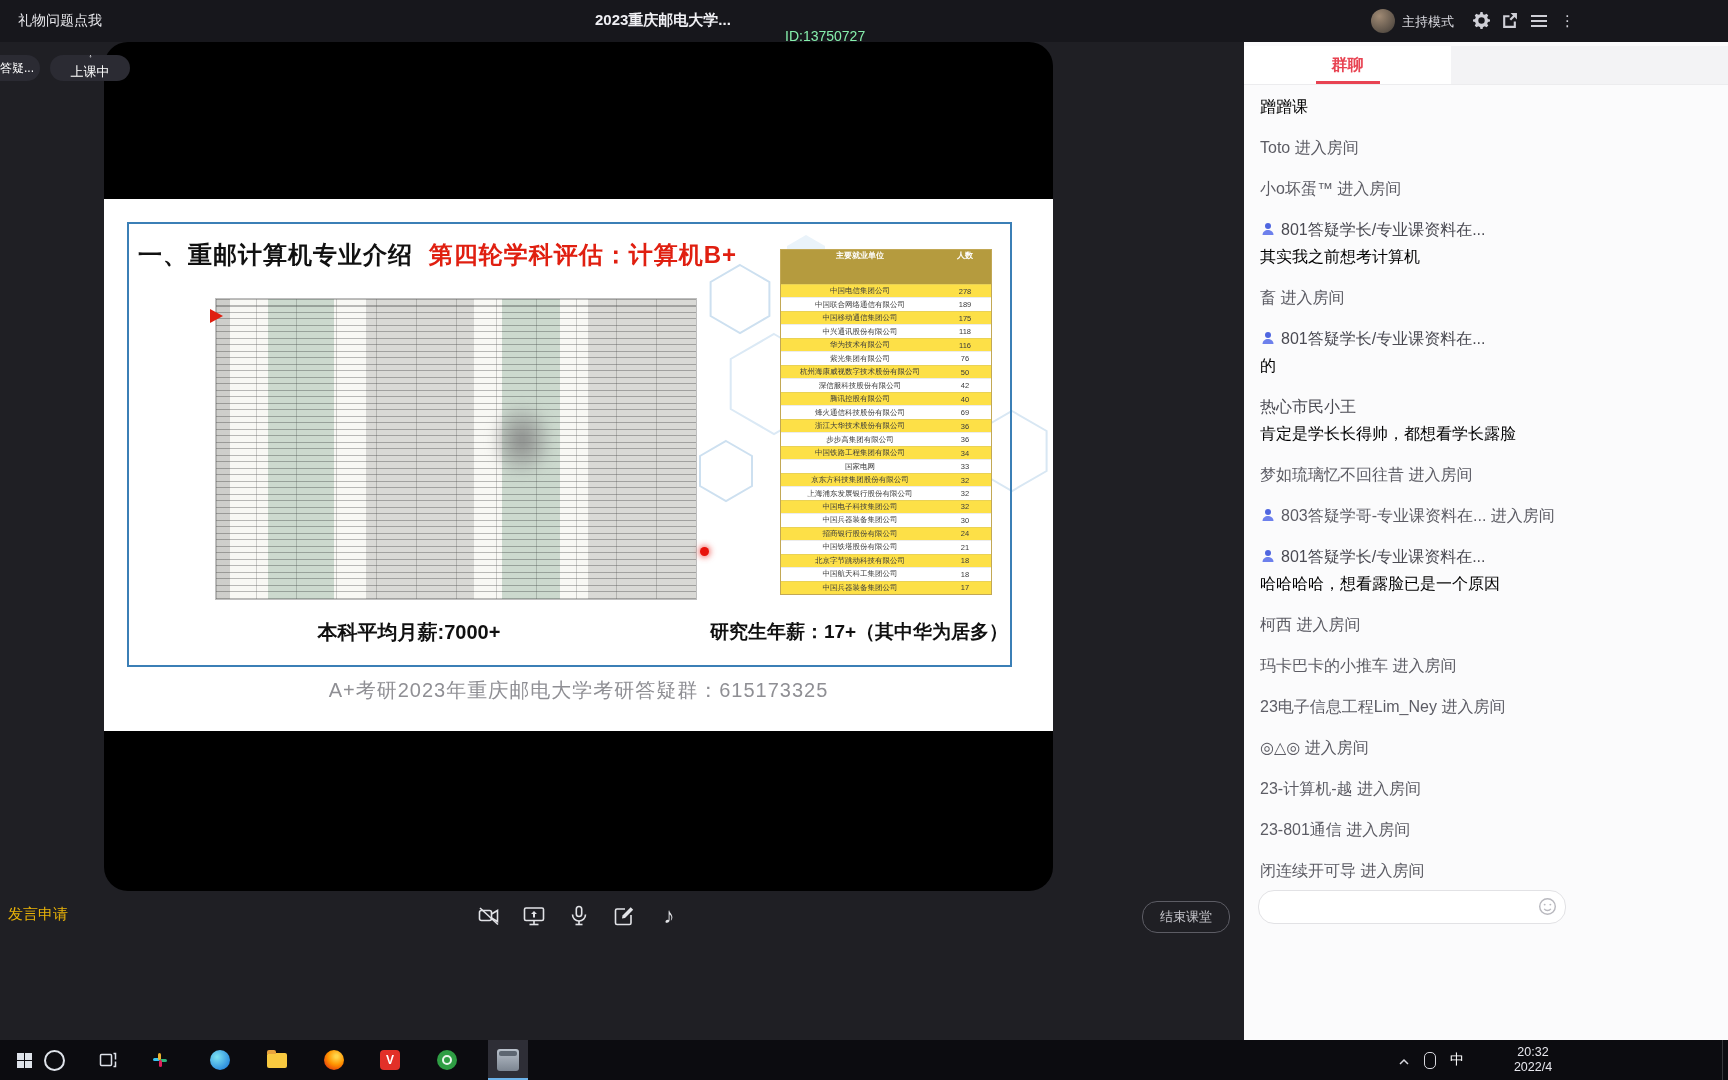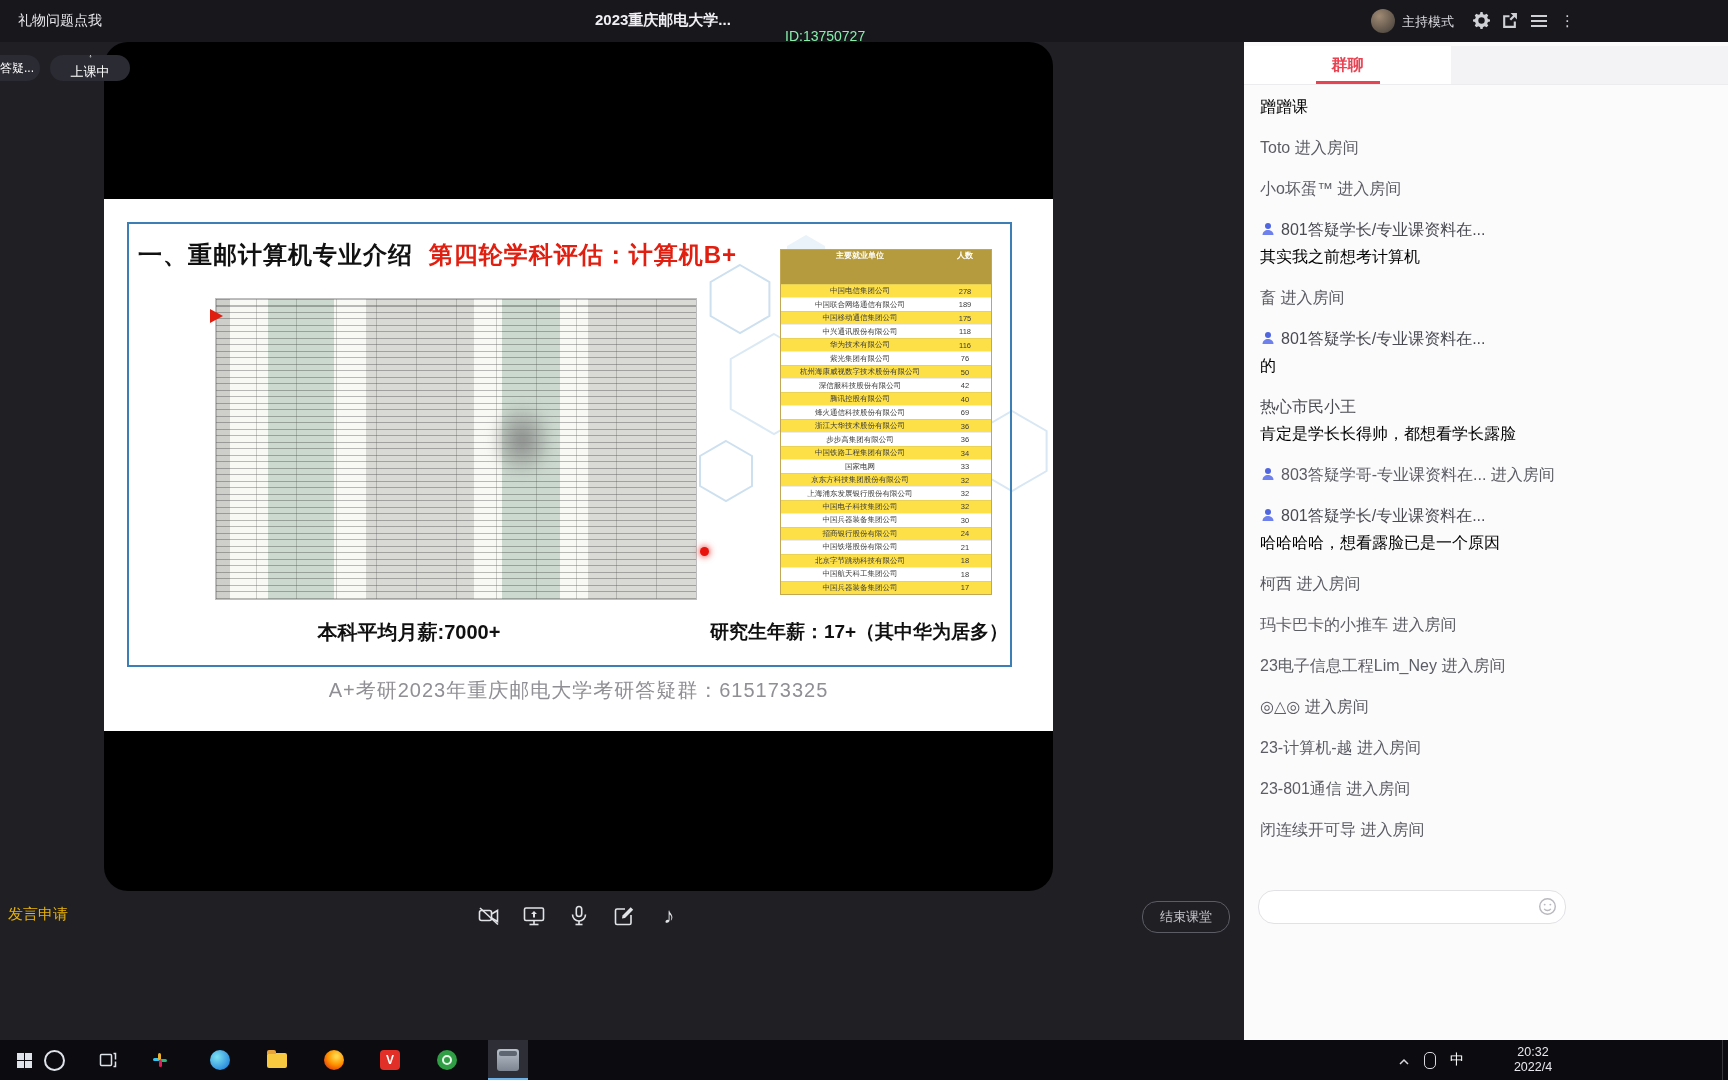--- a/index.html
+++ b/index.html
@@ -353,20 +353,21 @@
             </svg></span><span>801答疑学长/专业课资料在...</span></div>
         <div class="msg text"><span>其实我之前想考计算机</span></div>
         <div class="msg entry"><span>畜 进入房间</span></div>
         <div class="msg user"><span class="badge"><svg width="16" height="16" viewBox="0 0 16 16">
               <circle cx="8" cy="5" r="3" fill="#4f66e0"></circle>
               <path d="M2.5 14c0-3 2.5-5 5.5-5s5.5 2 5.5 5z" fill="#6d80ec"></path>
             </svg></span><span>801答疑学长/专业课资料在...</span></div>
         <div class="msg text"><span>的</span></div>
         <div class="msg user"><span>热心市民小王</span></div>
         <div class="msg text"><span>肯定是学长长得帅，都想看学长露脸</span></div>
+        <div class="msg entry"><span>梦如琉璃忆不回往昔 进入房间</span></div>
         <div class="msg entry"><span class="badge"><svg width="16" height="16" viewBox="0 0 16 16">
               <circle cx="8" cy="5" r="3" fill="#4f66e0"></circle>
               <path d="M2.5 14c0-3 2.5-5 5.5-5s5.5 2 5.5 5z" fill="#6d80ec"></path>
             </svg></span><span>803答疑学哥-专业课资料在... 进入房间</span></div>
         <div class="msg user"><span class="badge"><svg width="16" height="16" viewBox="0 0 16 16">
               <circle cx="8" cy="5" r="3" fill="#4f66e0"></circle>
               <path d="M2.5 14c0-3 2.5-5 5.5-5s5.5 2 5.5 5z" fill="#6d80ec"></path>
             </svg></span><span>801答疑学长/专业课资料在...</span></div>
         <div class="msg text"><span>哈哈哈哈，想看露脸已是一个原因</span></div>
         <div class="msg entry"><span>柯西 进入房间</span></div>

